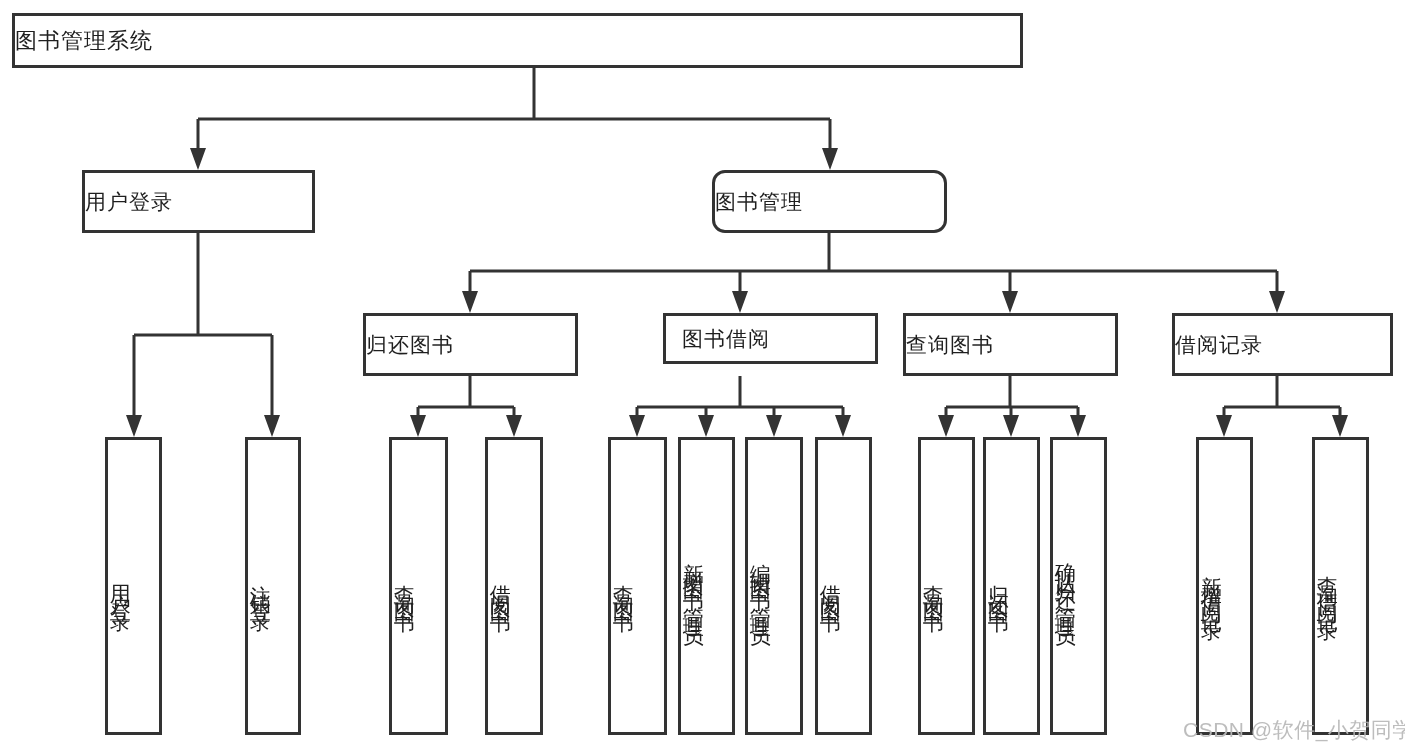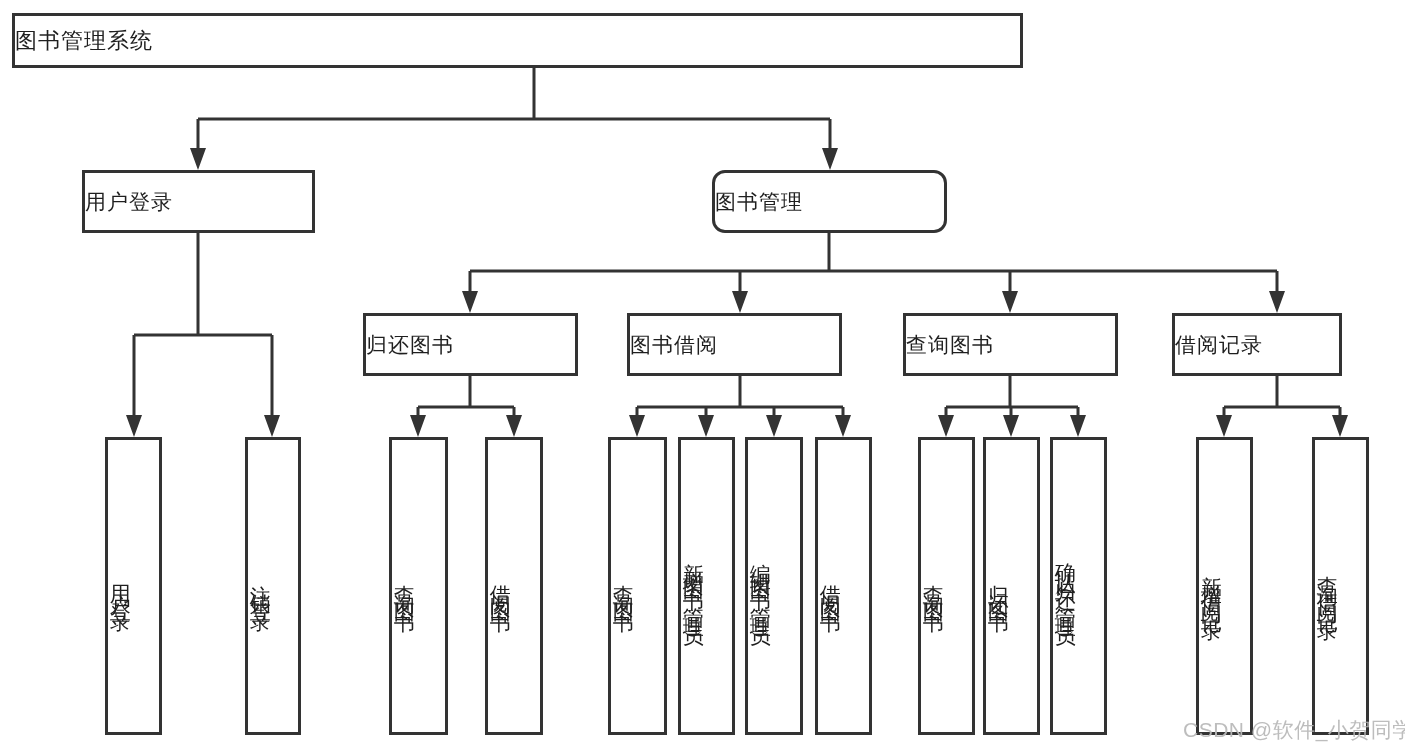--- a/index.html
+++ b/index.html
@@ -61,27 +61,27 @@
   <div class="node" style="left:82px;top:170px;width:233px;height:63px;">
     <span class="h-label">用户登录</span>
   </div>
   <div class="node" style="left:712px;top:170px;width:235px;height:63px;border-radius:13px;">
     <span class="h-label">图书管理</span>
   </div>
 
   <div class="node" style="left:363px;top:313px;width:215px;height:63px;">
     <span class="h-label">归还图书</span>
   </div>
-  <div class="node" style="left:627px;top:313px;width:215px;height:63px;">
+  <div class="node" style="left:663px;top:313px;width:215px;height:51px;padding-left:16px;">
     <span class="h-label">图书借阅</span>
   </div>
   <div class="node" style="left:903px;top:313px;width:215px;height:63px;">
     <span class="h-label">查询图书</span>
   </div>
-  <div class="node" style="left:1172px;top:313px;width:170px;height:63px;">
+  <div class="node" style="left:1172px;top:313px;width:221px;height:63px;">
     <span class="h-label">借阅记录</span>
   </div>
 
   <div class="node leaf" style="left:105px;top:437px;width:57px;height:298px;">
     <span class="v-label">用户登录</span>
   </div>
   <div class="node leaf" style="left:245px;top:437px;width:56px;height:298px;">
     <span class="v-label">注销登录</span>
   </div>
 

